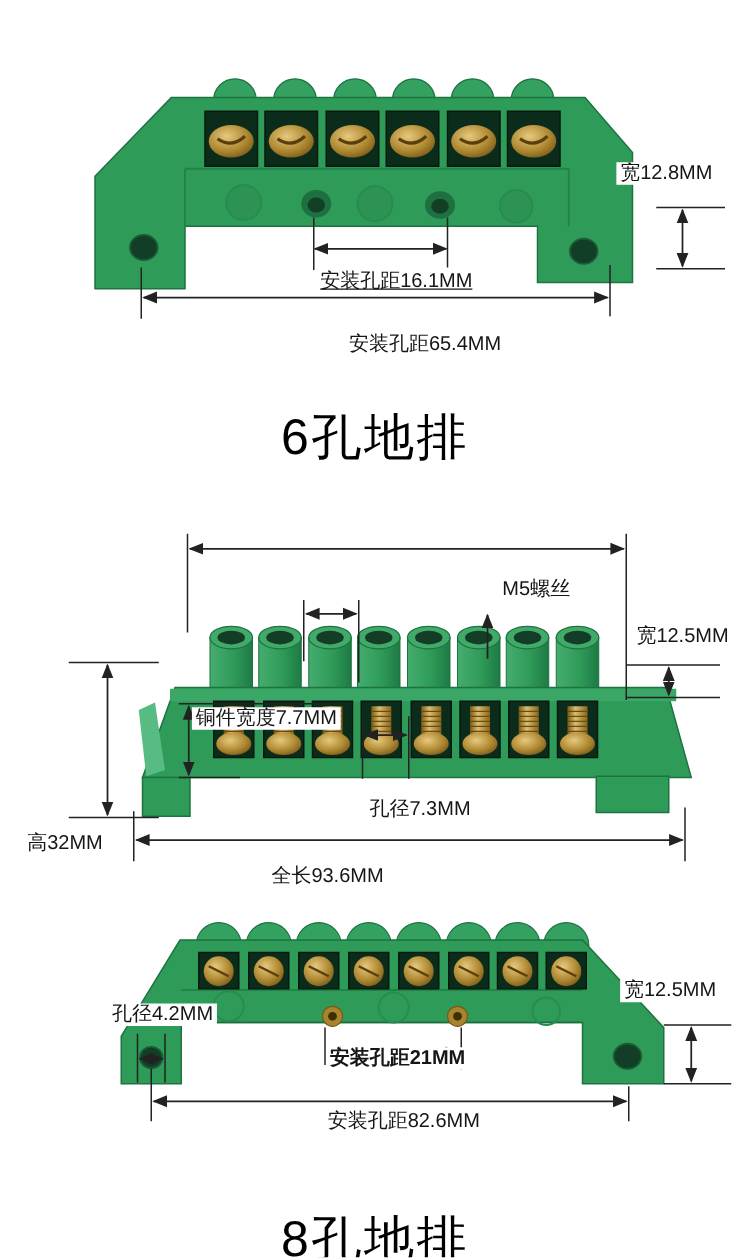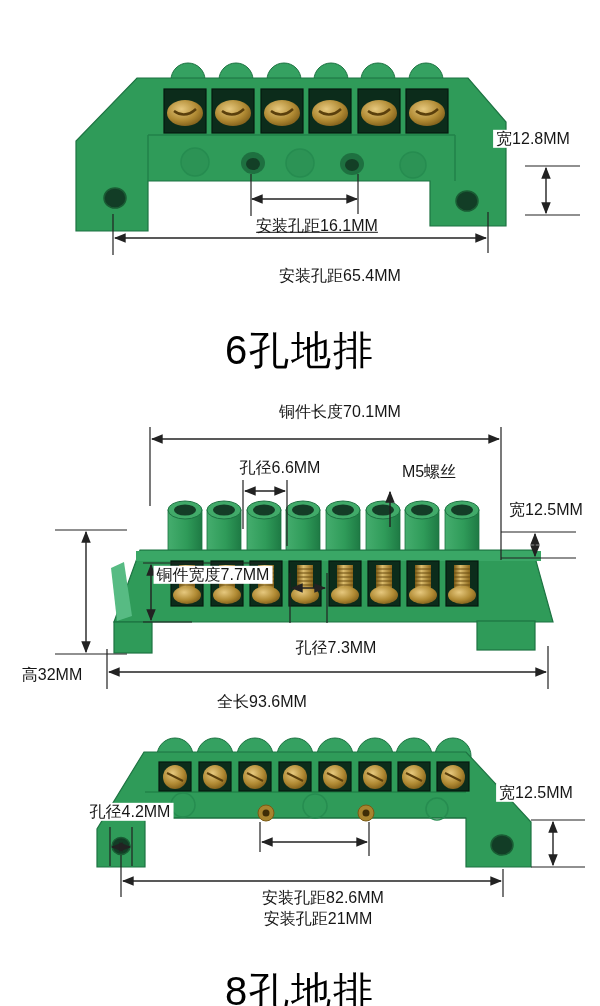--- a/index.html
+++ b/index.html
@@ -183,28 +183,26 @@
     <path d="M121,855 V897 M503,869 V897" stroke-width="1.2"></path>
     <line x1="123" y1="881" x2="501" y2="881" marker-start="url(#arr)" marker-end="url(#arr)"></line>
   </g>
 </svg>
 
 <div class="dim-label" style="left:533px;top:139px;">宽12.8MM</div>
 <div class="dim-label" style="left:317px;top:226px;text-decoration:underline;">安装孔距16.1MM</div>
 <div class="dim-label" style="left:340px;top:276px;">安装孔距65.4MM</div>
 <div class="section-title" style="left:300px;top:329px;margin-top:21px;">6孔地排</div>
 
-<div class="dim-label" style="left:340px;top:412px;">铜件长度70.1MM</div>
-<div class="dim-label" style="left:280px;top:468px;">孔径6.6MM</div>
 <div class="dim-label" style="left:429px;top:472px;">M5螺丝</div>
 <div class="dim-label" style="left:546px;top:510px;">宽12.5MM</div>
 <div class="dim-label" style="left:189px;top:575px;margin-left:24px;">铜件宽度7.7MM</div>
 <div class="dim-label" style="left:336px;top:648px;">孔径7.3MM</div>
 <div class="dim-label" style="left:52px;top:675px;">高32MM</div>
 <div class="dim-label" style="left:262px;top:702px;">全长93.6MM</div>
 
 <div class="dim-label" style="left:130px;top:812px;">孔径4.2MM</div>
 <div class="dim-label" style="left:536px;top:793px;">宽12.5MM</div>
-<div class="dim-label" style="left:318px;top:919px;">安装孔距21MM</div>
+<div class="dim-label" style="left:318px;top:847px;font-weight:bold;">安装孔距21MM</div>
 <div class="dim-label" style="left:323px;top:898px;">安装孔距82.6MM</div>
 <div class="section-title" style="left:300px;top:967px;margin-top:24px;">8孔地排</div>
 
 </div>
 
 </body></html>

